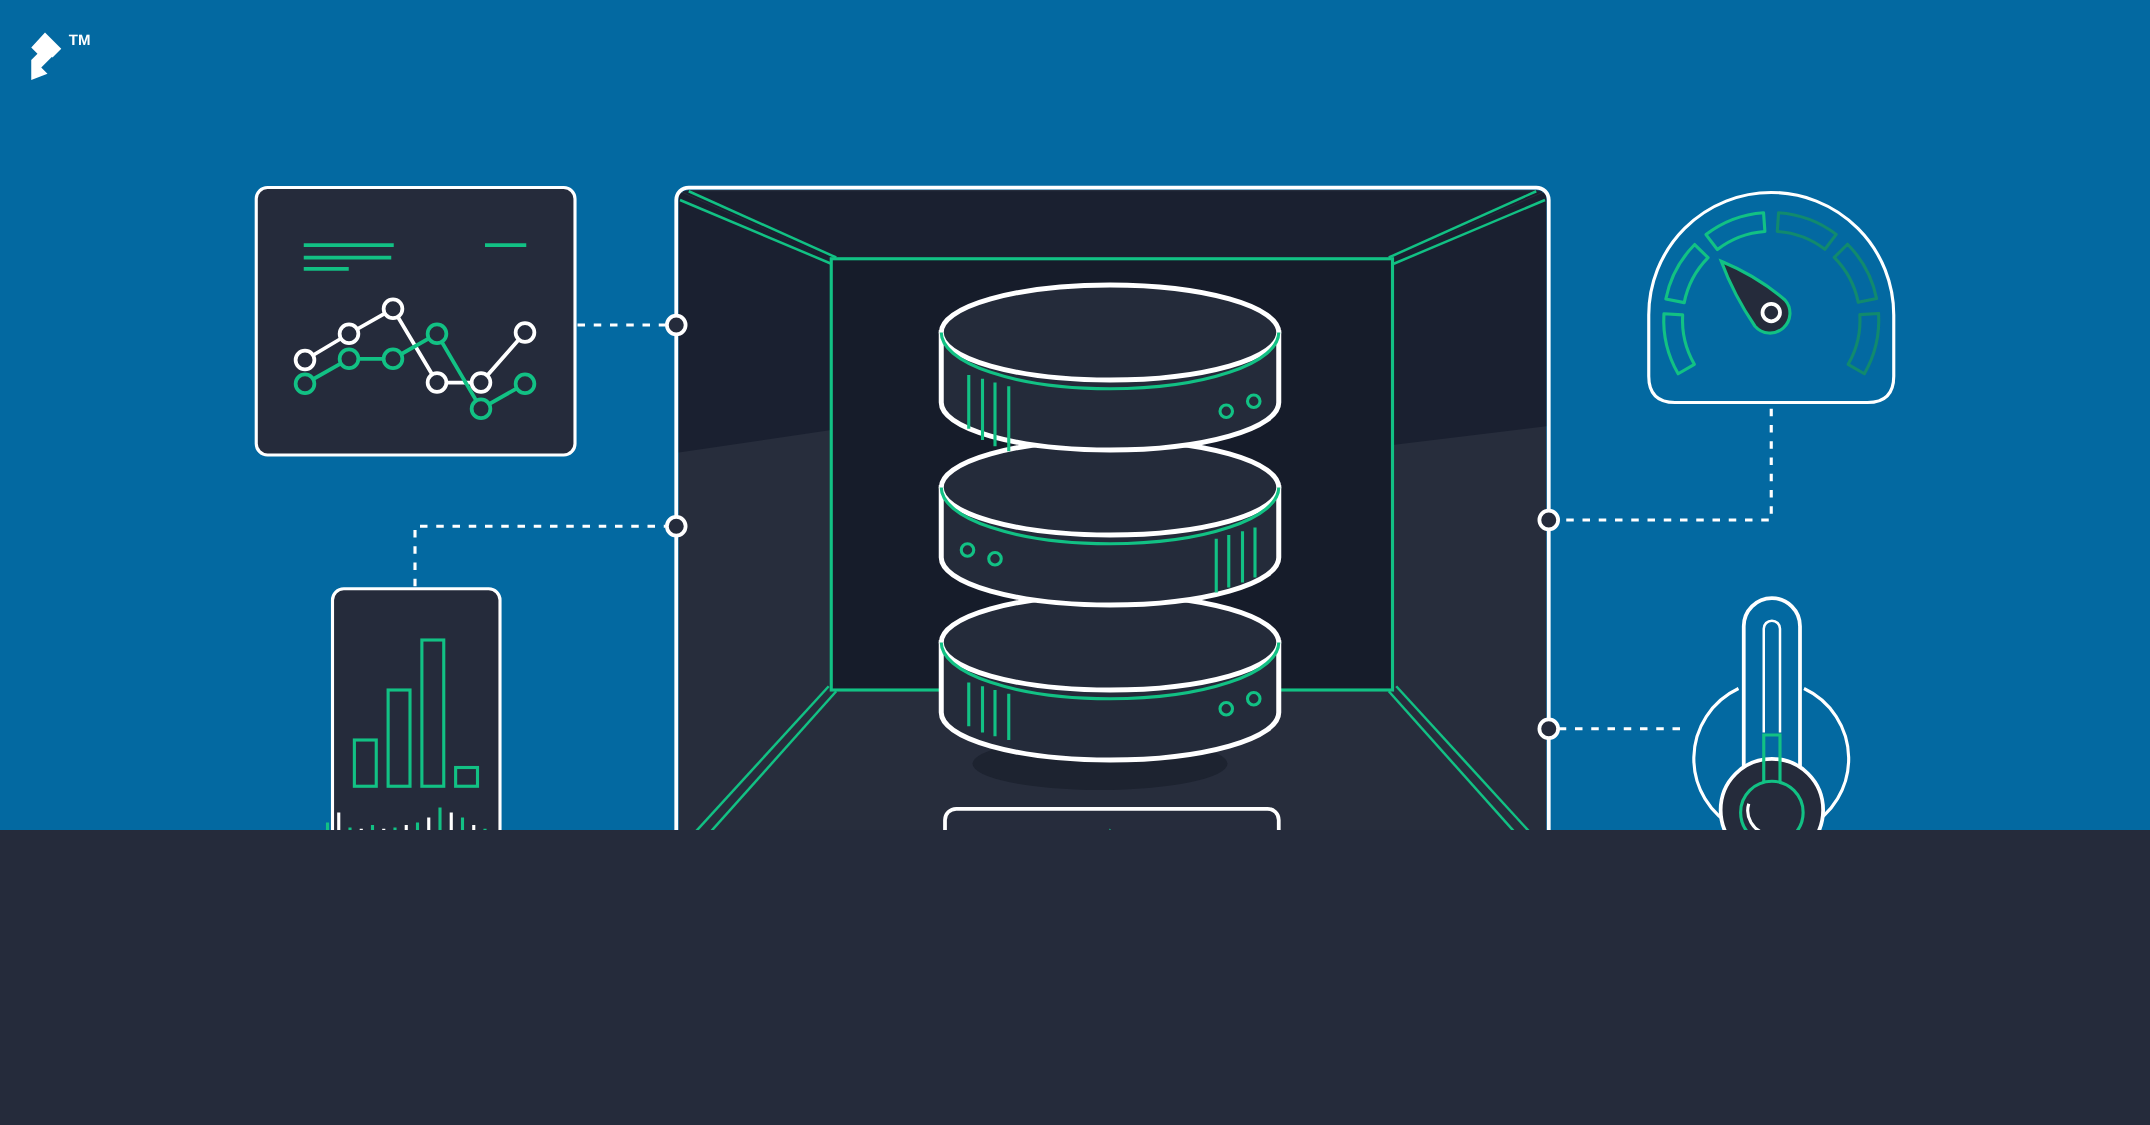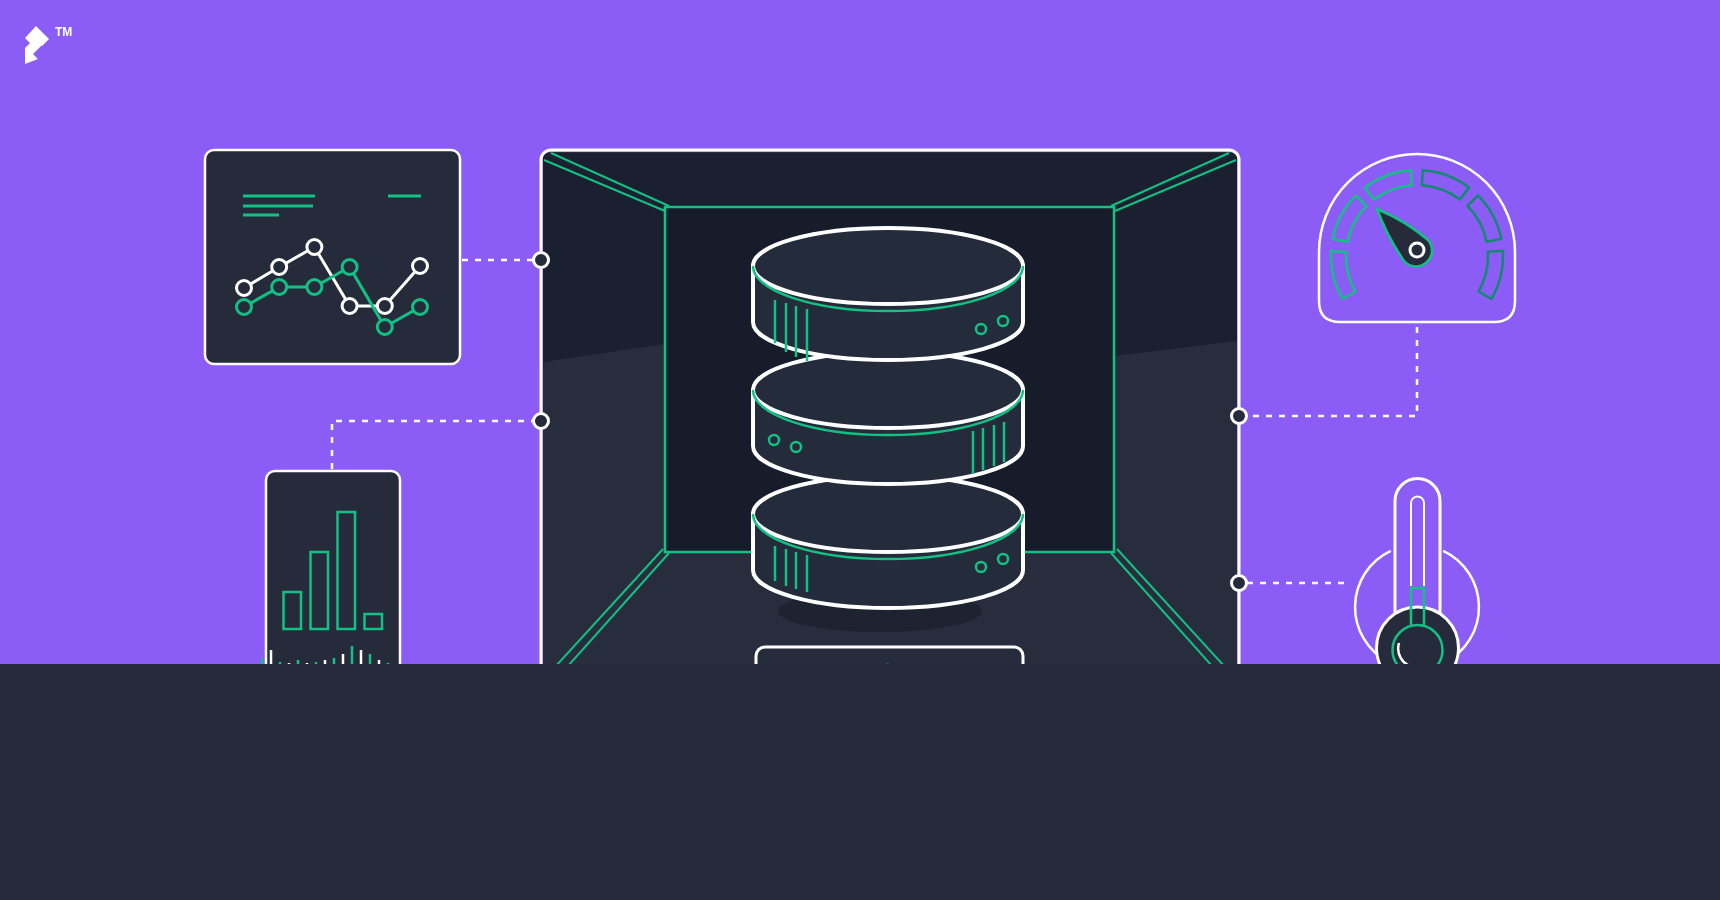--- a/index.html
+++ b/index.html
@@ -1,16 +1,16 @@
 <!DOCTYPE html>
 <html><head>
 <meta charset="utf-8">
 <style>
   html,body{margin:0;padding:0;background:#252b3b;}
-  .stage{position:relative;width:1720px;height:664px;background:#8b5cf6;overflow:hidden;
+  .stage{position:relative;width:1720px;height:664px;background:#0369a1;overflow:hidden;
          font-family:"Liberation Sans",sans-serif;}
   svg{position:absolute;inset:0;display:block;}
   text{font-family:"Liberation Sans",sans-serif;}
 </style>
 </head>
 <body>
 
 <div class="stage">
 <svg width="1720" height="900" viewBox="0 0 1720 900">
 

